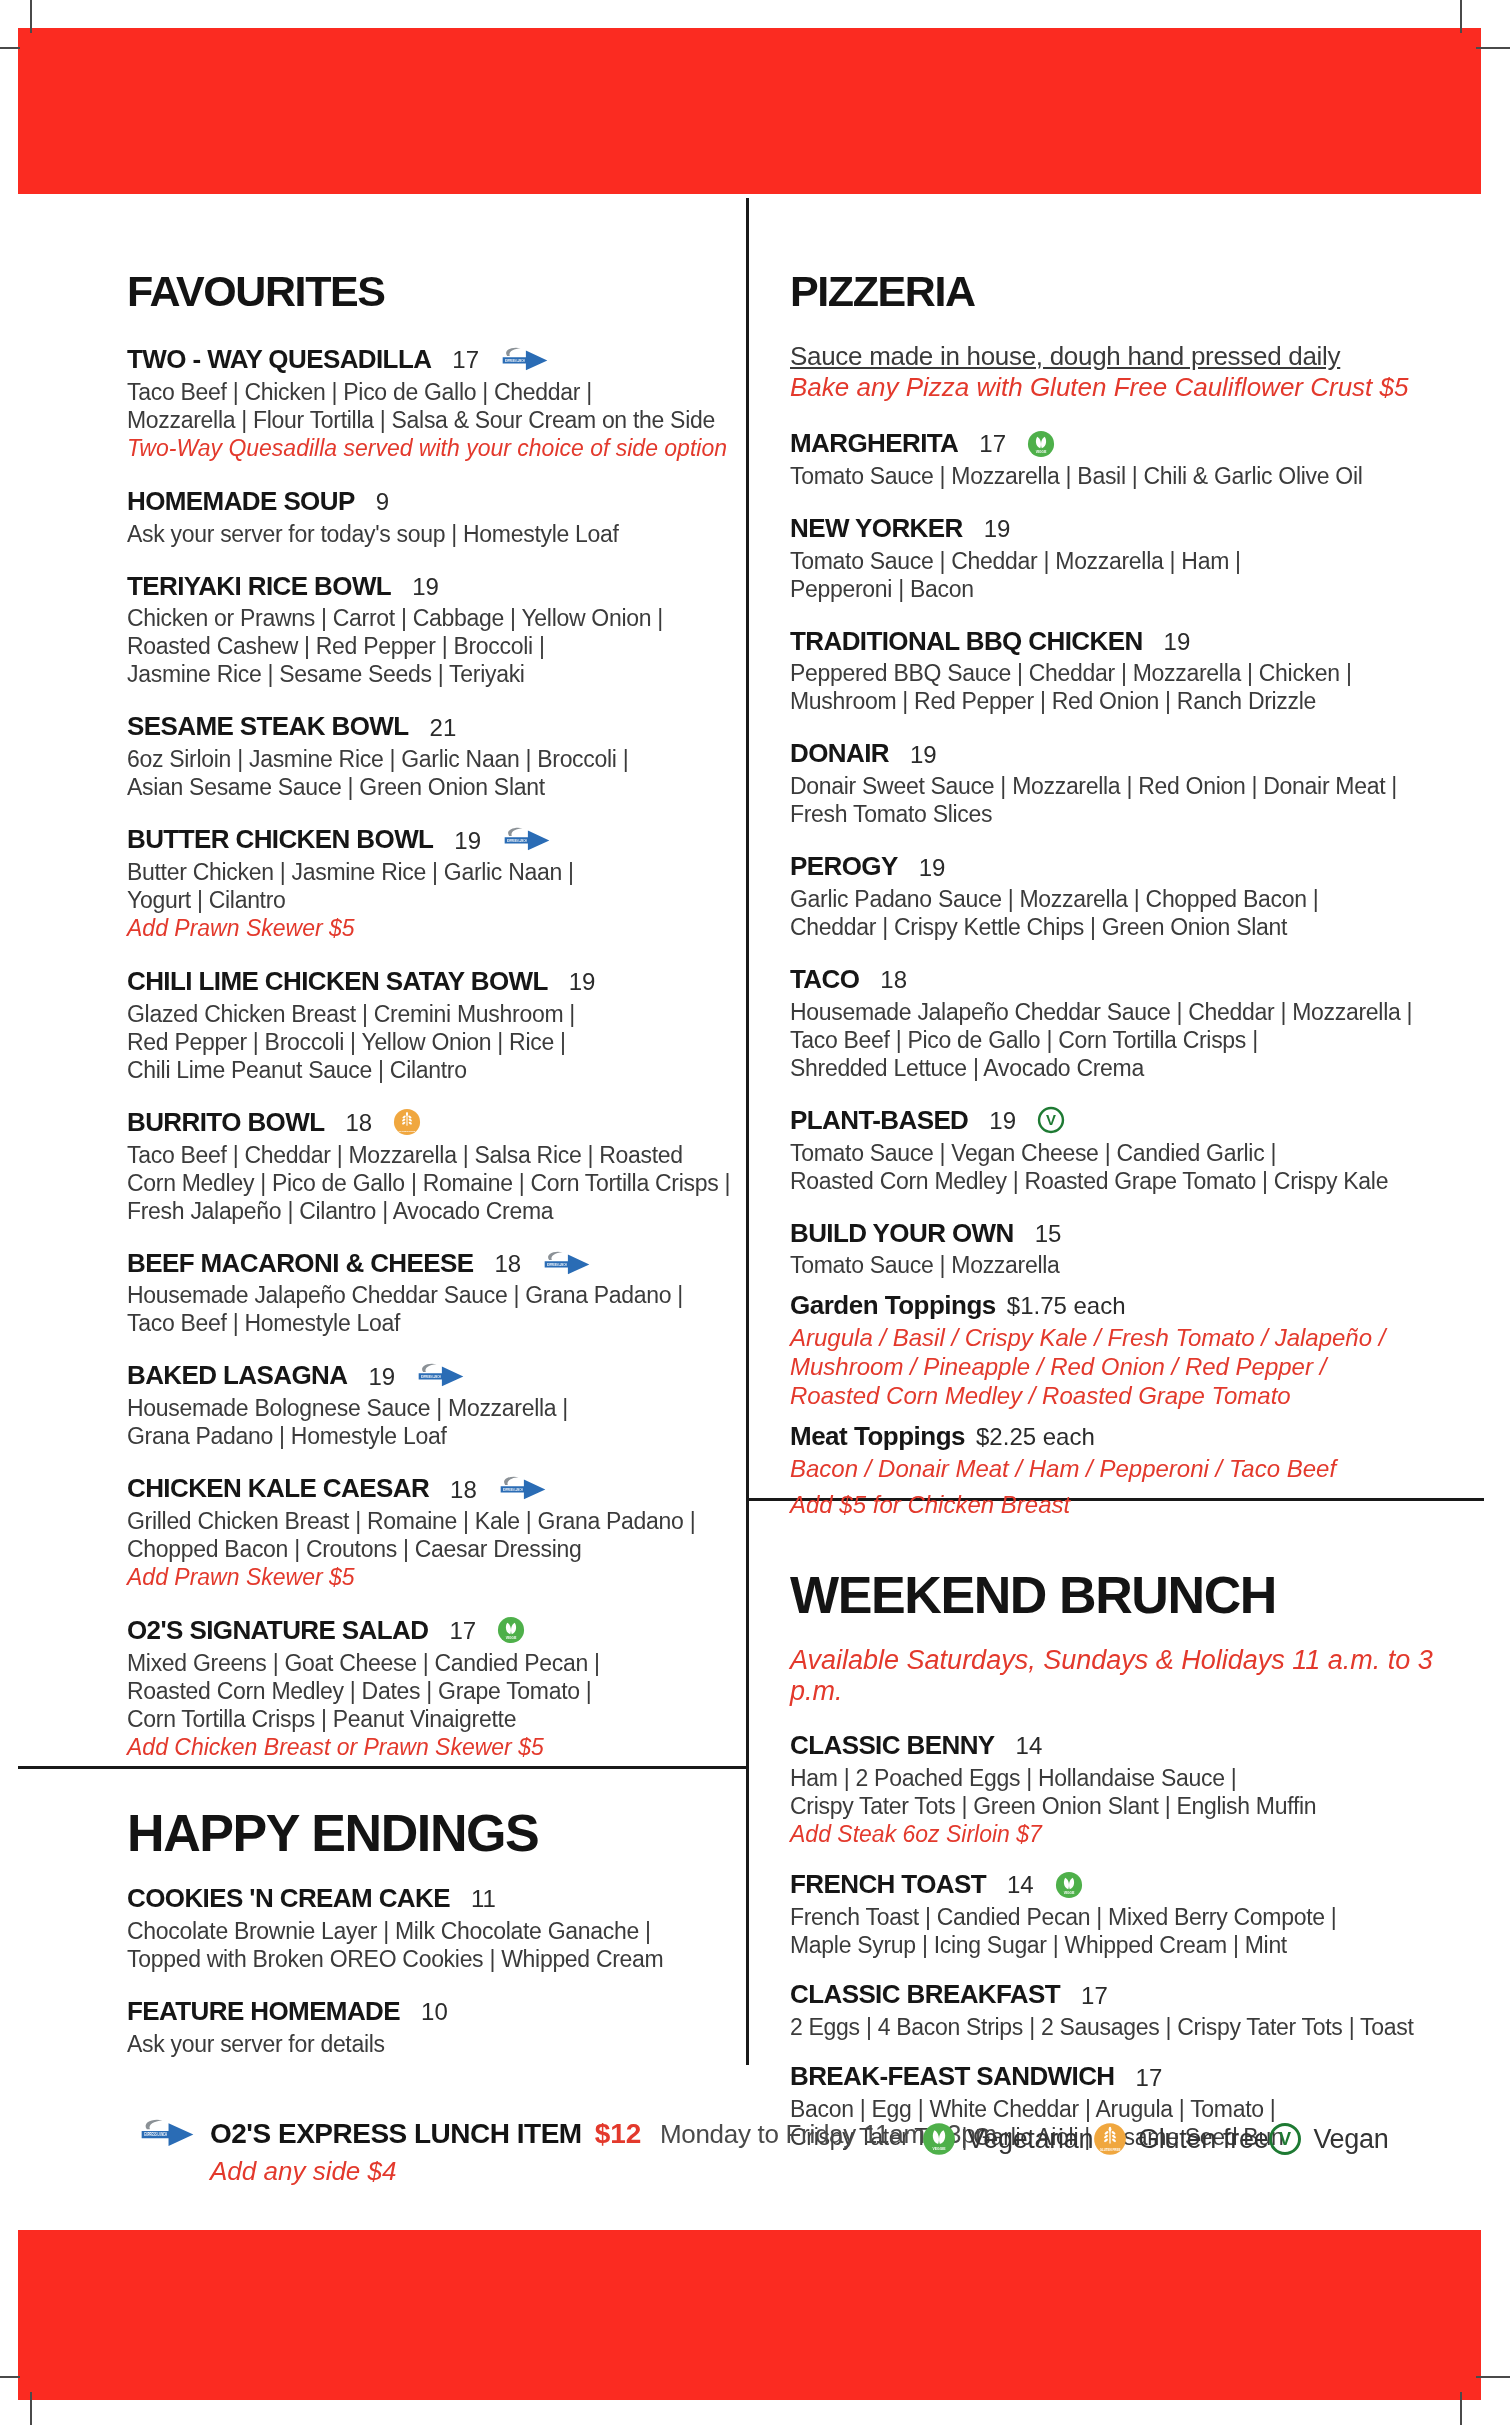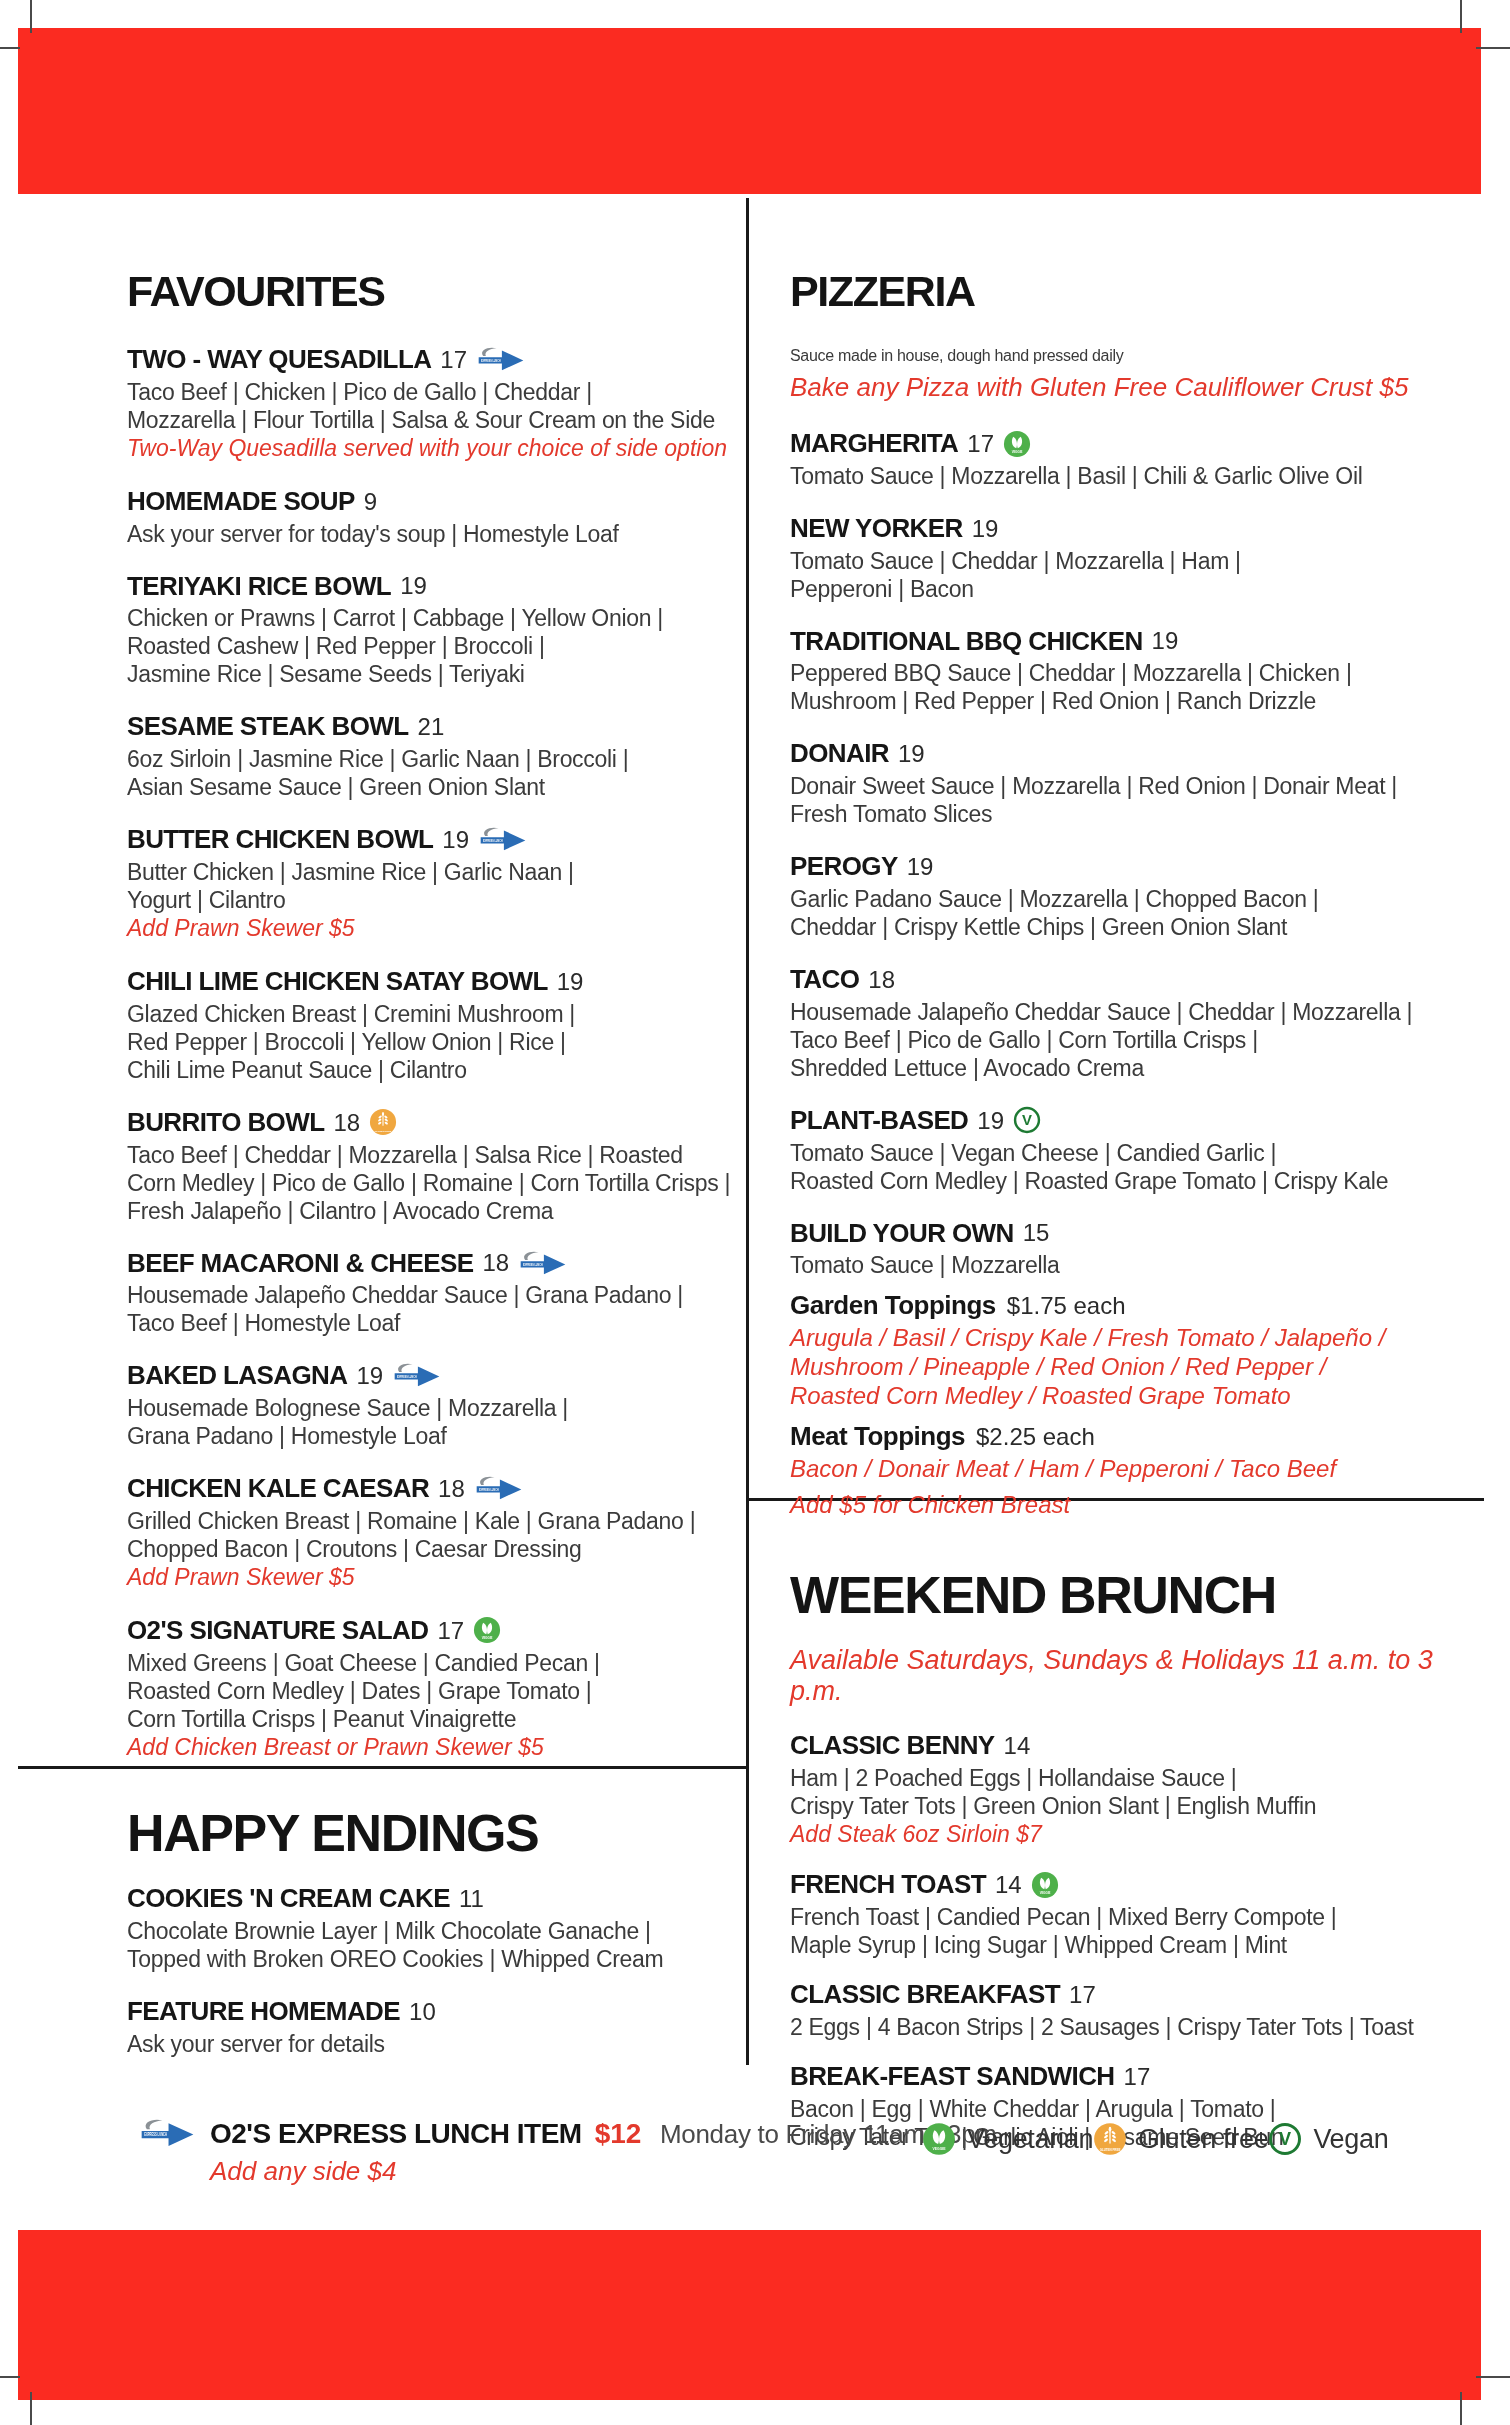--- a/index.html
+++ b/index.html
@@ -17,27 +17,27 @@
   .rule-pizza{left:746px;top:1498px;width:738px;}
 
   .col{position:absolute;}
   .col-left{left:127px;top:270px;width:617px;}
   .col-happy{left:127px;top:1807px;width:617px;}
   .col-right{left:790px;top:270px;width:647px;}
   .col-brunch{left:790px;top:1569px;width:647px;}
 
   .h-section{font-size:43px;font-weight:800;letter-spacing:-1.4px;color:#141414;margin:0 0 31px 0;line-height:1;}
   .h-large{font-size:52px;margin:0 0 24px 0;}
-  .subtitle{font-size:16px;color:#3a3a3a;line-height:30.5px;letter-spacing:-0.3px;margin:0;}
+  .subtitle{font-size:26px;color:#3a3a3a;line-height:30.5px;letter-spacing:-0.3px;margin:0;text-decoration:underline;}
   .promo{font-size:26px;color:#e3392c;font-style:italic;line-height:30.5px;margin:0 0 26px 0;}
   .availability{font-size:27px;color:#e3392c;font-style:italic;margin:0 0 24px 0;line-height:30.5px;}
 
   .item{margin-bottom:23px;}
   .col-brunch .item{margin-bottom:20.3px;}
-  .item-head{display:flex;gap:9px;margin-bottom:2.8px;}
+  .item-head{display:flex;align-items:center;gap:21px;margin-bottom:2.8px;}
   .item-name{font-size:26px;font-weight:700;letter-spacing:-0.6px;color:#161616;}
   .item-price{font-size:24px;color:#2b2b2b;padding-top:1.8px;}
   .badge{display:inline-flex;align-items:center;}
   .desc{font-size:23px;line-height:28px;color:#3b3b3b;letter-spacing:-0.3px;}
   .note{font-size:23px;line-height:29px;color:#e3392c;font-style:italic;}
 
   .top-head{display:flex;align-items:baseline;gap:11px;margin-top:11px;margin-bottom:1.8px;}
   .top-label{font-size:26px;font-weight:700;letter-spacing:-0.5px;color:#161616;}
   .top-price{font-size:24px;color:#2b2b2b;}
   .top-line{font-size:24px;line-height:29px;color:#e3392c;font-style:italic;}

